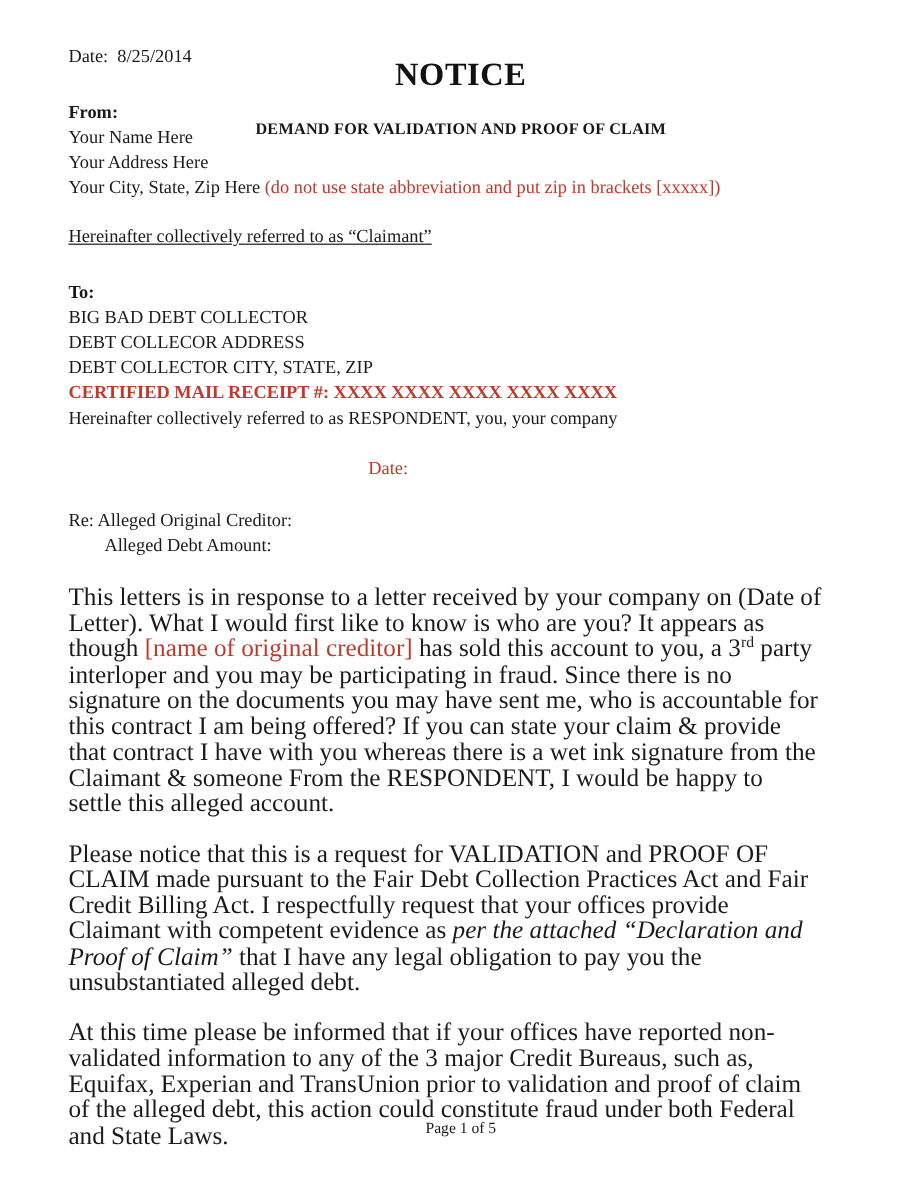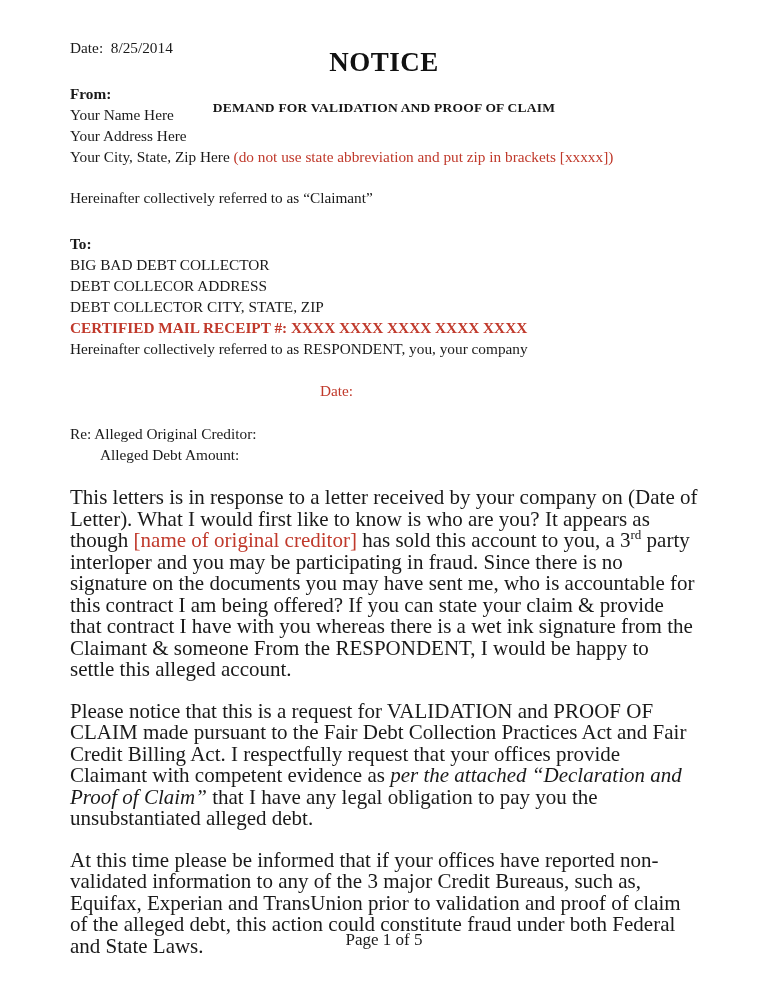--- a/index.html
+++ b/index.html
@@ -21,21 +21,21 @@
     position: relative;
     width: 768px;
     height: 994px;
     background: #ffffff;
     box-sizing: border-box;
     padding: 0;
   }
 
   .content {
     position: absolute;
-    left: 70px;
+    left: 57px;
     top: 0;
     width: 628px;
   }
 
   
   .doc-title {
     text-align: center;
     font-weight: bold;
     font-size: 27px;
     letter-spacing: 0.5px;
@@ -95,21 +95,21 @@
     text-align: center;
     padding-right: 95px;
     font-size: 15.3px;
     line-height: 21px;
     margin: 0;
   }
 
   
   .gap-date      { margin-top: 37px; }
   .gap-from      { margin-top: 25px; }
-  .gap-herein1   { margin-top: 20px; }
+  .gap-herein1   { margin-top: 20px; text-decoration: underline; }
   .gap-to        { margin-top: 25px; }
   .gap-herein2   { }
   .gap-datefield { margin-top: 21px; }
   .gap-re        { margin-top: 22px; }
   .gap-towhom    { margin-top: 22px; }
   .gap-p1        { margin-top: 22px; }
   .gap-p2        { margin-top: 20px; }
   .gap-p3        { margin-top: 20px; }
 
   sup {
@@ -117,21 +117,21 @@
     vertical-align: super;
     line-height: 0;
   }
 
   .footer {
     position: absolute;
     left: 0;
     top: 930px;
     width: 768px;
     text-align: center;
-    font-size: 17px;
+    font-size: 13px;
     line-height: 20px;
   }
 </style>
 </head>
 <body>
 
 <div class="page">
 
   <h1 class="doc-title">NOTICE</h1>
 

